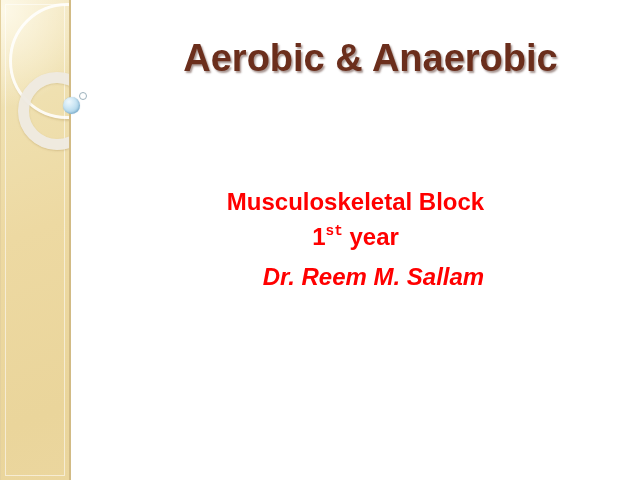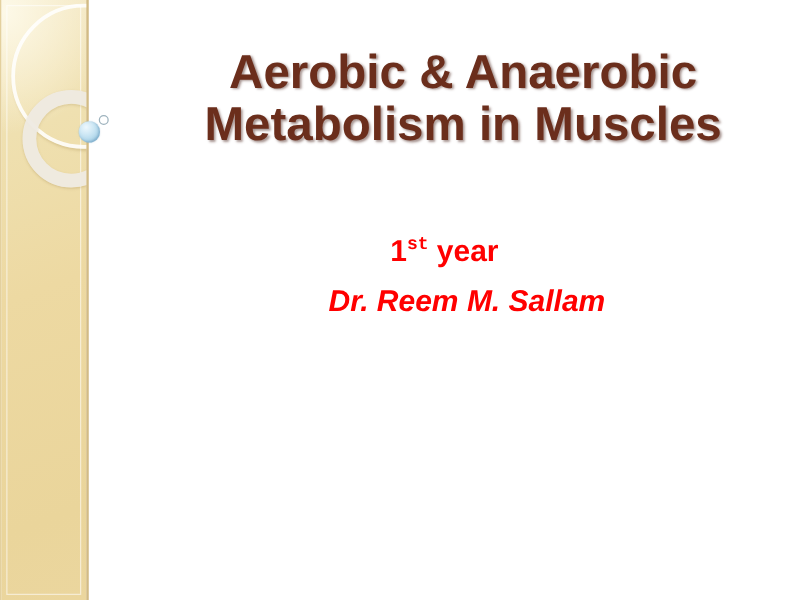--- a/index.html
+++ b/index.html
@@ -134,21 +134,21 @@
     <div class="strip-inner"></div>
     <div class="ring-thin"></div>
     <div class="ring-thick"></div>
   </div>
 
   <div class="bubble"></div>
   <div class="bubble-outline"></div>
 
   <div class="title" style="color: rgb(107, 46, 28); padding-left: 30px;">
     <div>Aerobic &amp; Anaerobic</div>
-    <div>Metabolism in Muscles</div>
   </div>
 
   <div class="subtitle" style="color: rgb(255, 0, 0);">
+    <div>Musculoskeletal Block</div>
     <div><span>1</span><span class="sup">st</span><span class="keep-space"> year</span></div>
     <div class="author">Dr. Reem M. Sallam</div>
   </div>
 
 </div>
 
 </body></html>

